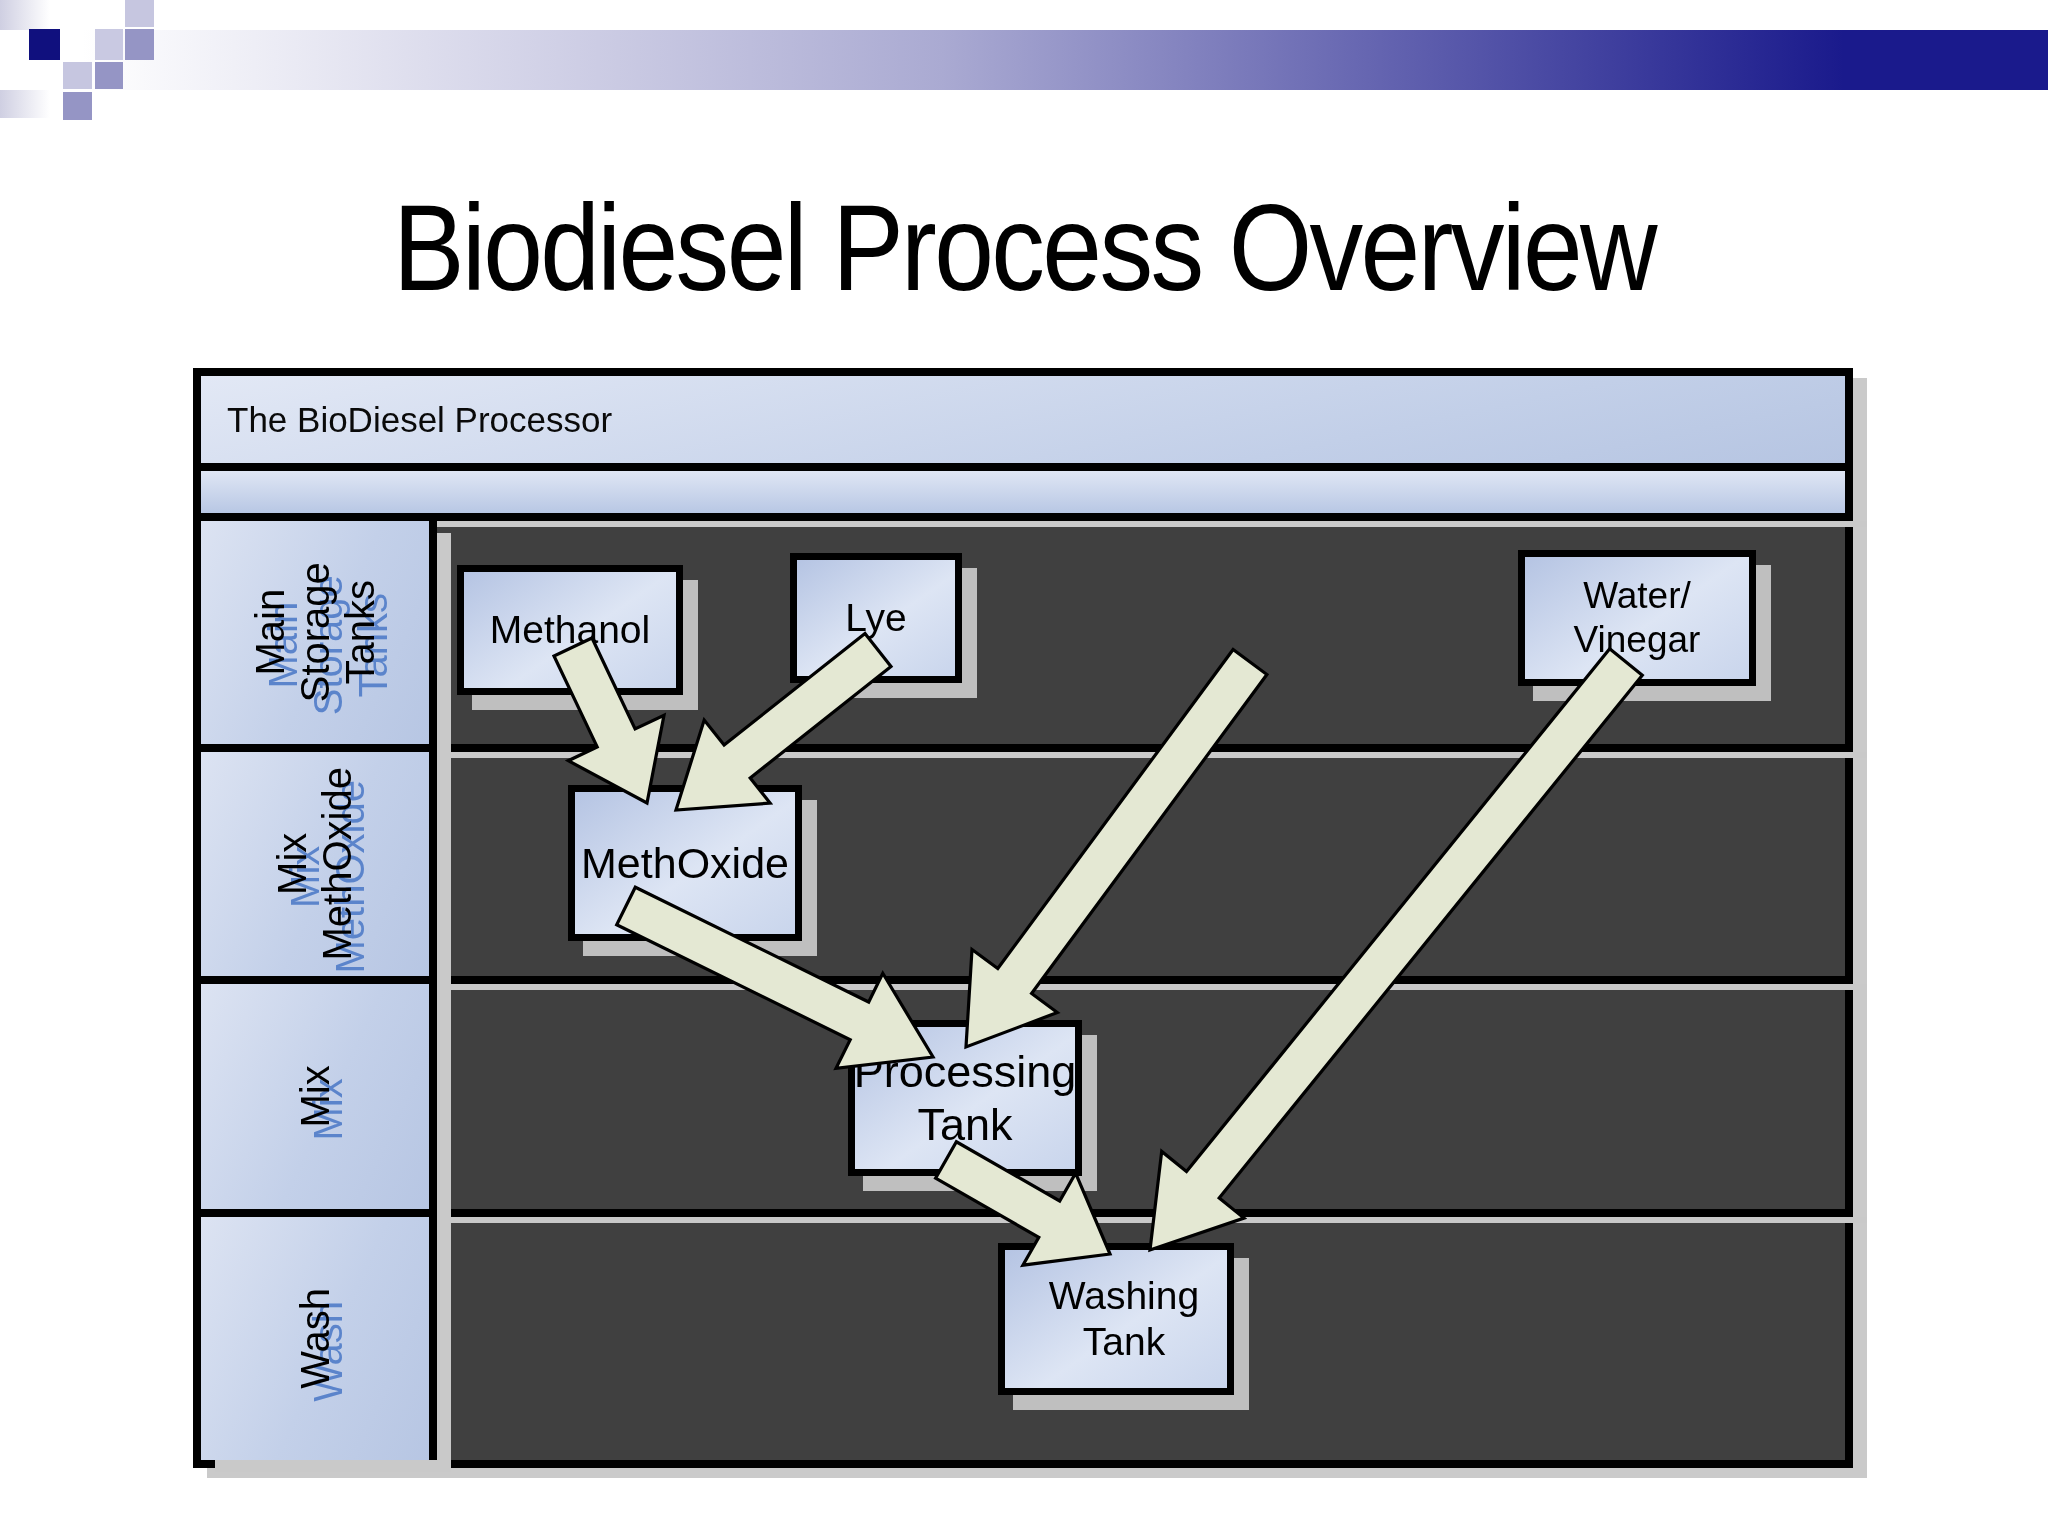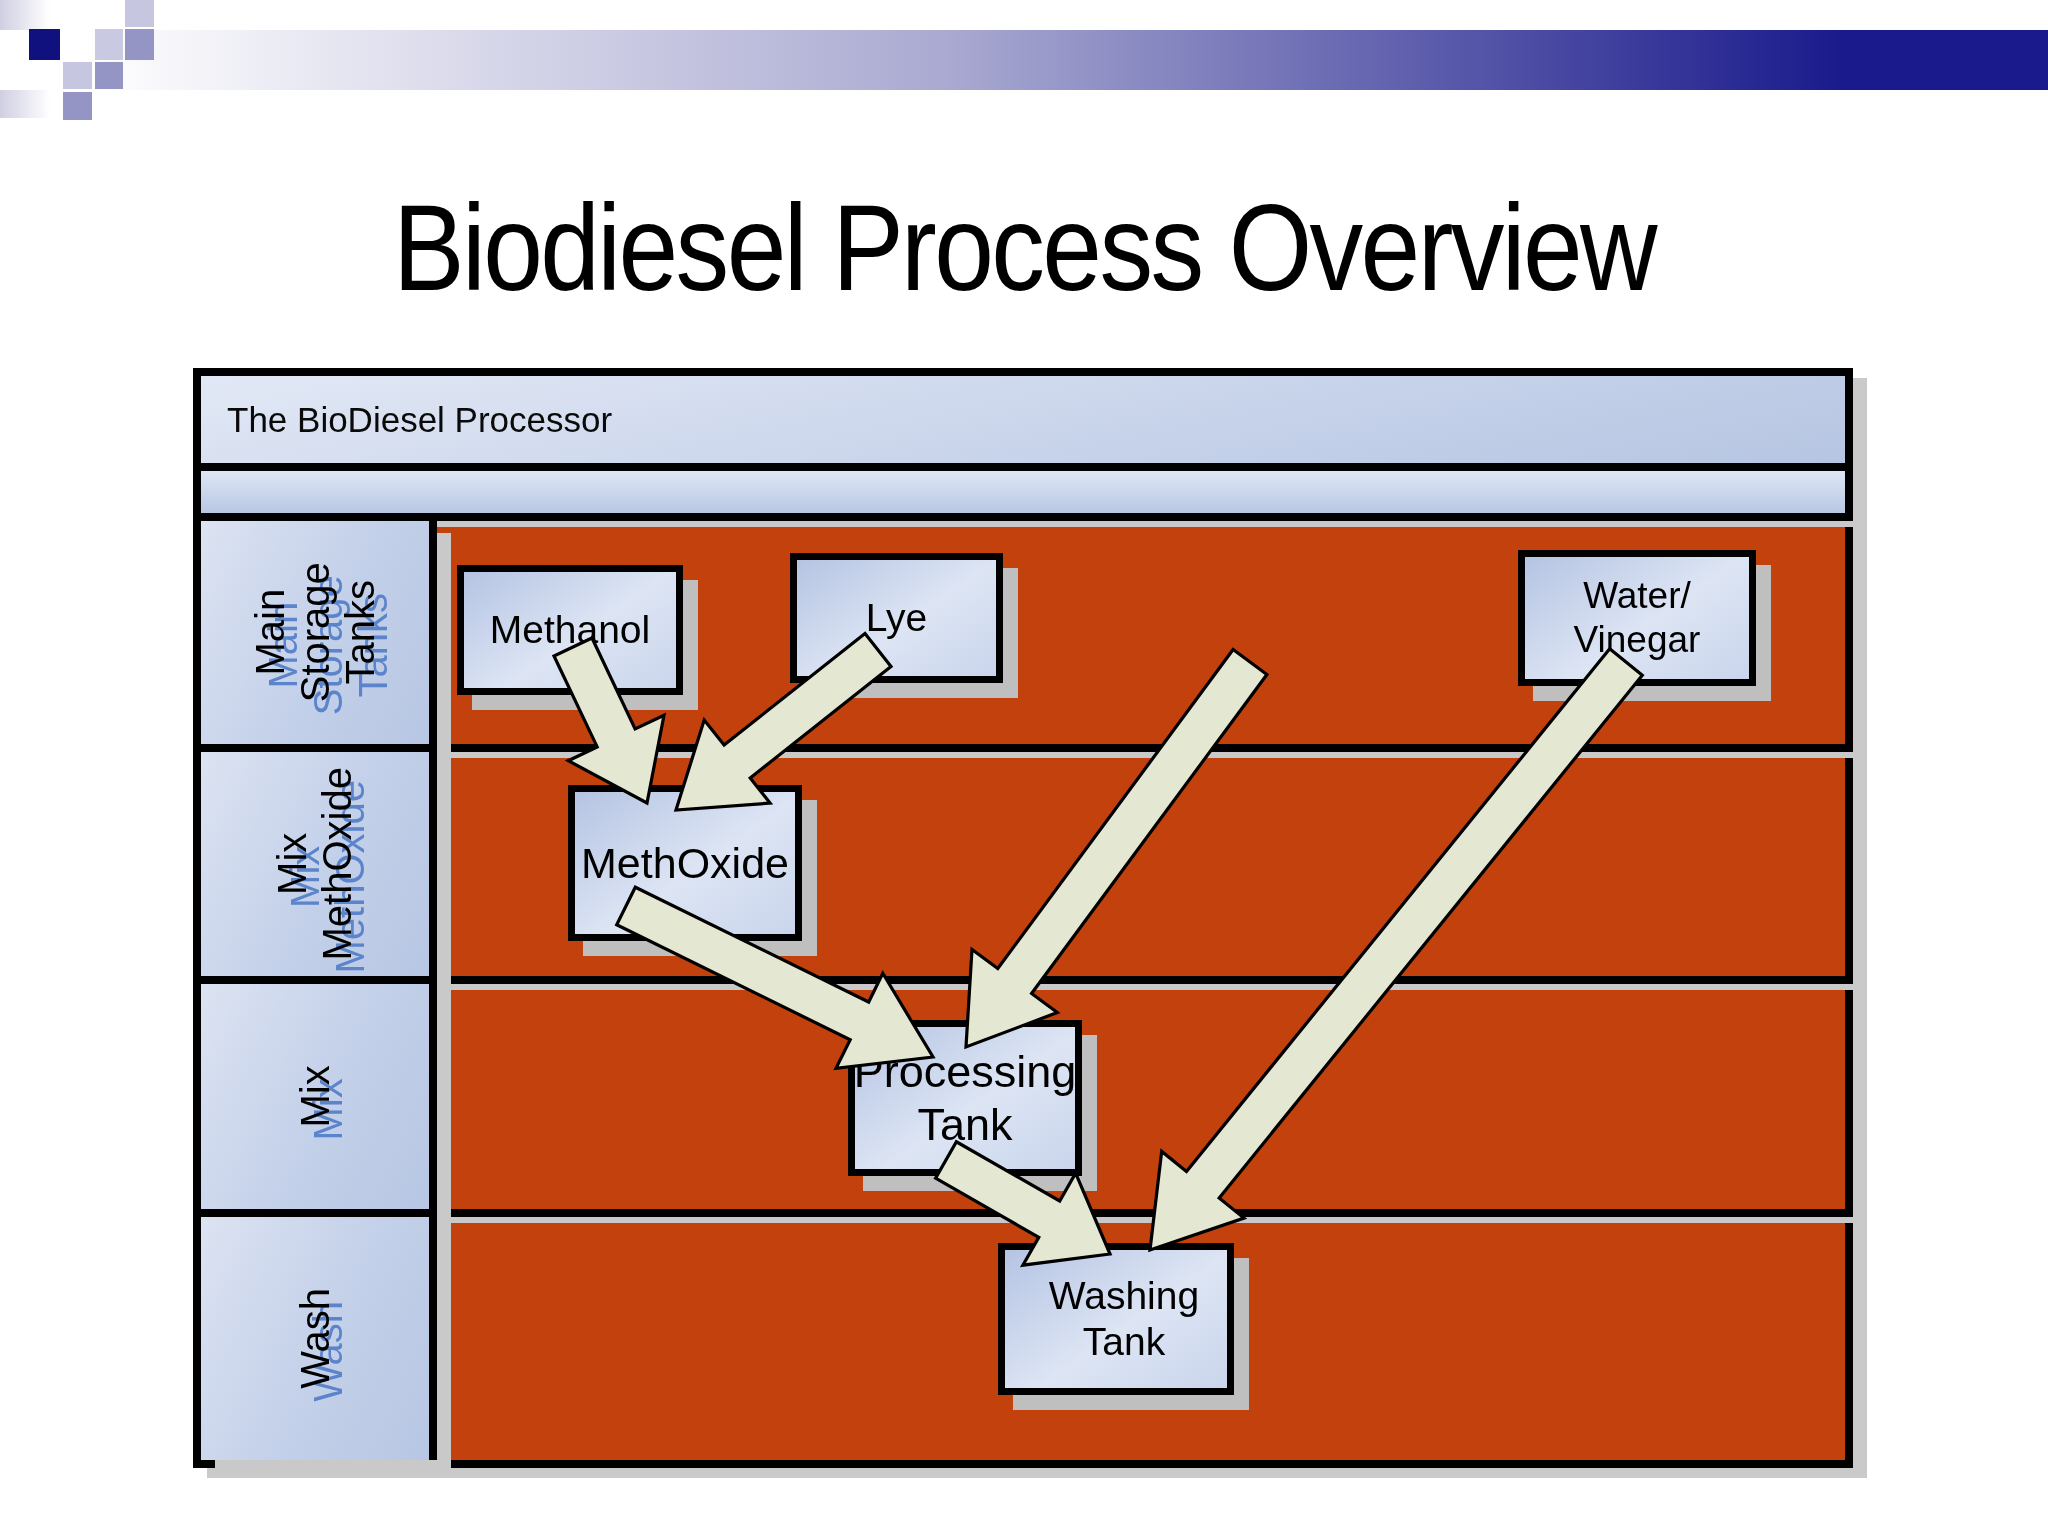--- a/index.html
+++ b/index.html
@@ -22,21 +22,21 @@
   .sq-m3{left:63px;top:92px;width:29px;height:28px;background:#9595c5;}
   
   .title{
     position:absolute; left:0; top:178px; width:2048px; text-align:center;
     font-size:122px; letter-spacing:-3px; color:#000;
     transform:scaleX(.88); transform-origin:50% 50%; white-space:nowrap;
   }
   
   .processor{
     position:absolute; left:193px; top:368px; width:1660px; height:1100px;
-    border:8px solid #000; box-sizing:border-box; background:#c2410c;
+    border:8px solid #000; box-sizing:border-box; background:#404040;
     box-shadow:14px 10px 0 #cacaca;
   }
   .hdr{
     height:87px; border-bottom:8px solid #000;
     background:linear-gradient(168deg,#e2e8f5 0%,#c2cfe8 70%,#b6c5e2 100%);
     display:flex; align-items:center; padding-left:26px;
     font-size:35px; color:#0a0a0a;
   }
   .subhdr{
     position:relative; height:42px; border-bottom:8px solid #000;
@@ -68,21 +68,21 @@
   }
   
   .node{
     position:absolute; box-sizing:border-box; border:7px solid #000;
     background:linear-gradient(145deg,#b5c4e3 0%,#dde5f4 55%,#c9d5ec 100%);
     display:flex; align-items:center; justify-content:center; text-align:center;
     box-shadow:15px 15px 0 #bfbfbf; z-index:3; color:#000;
   }
   .node span{white-space:pre-line; line-height:1.18;}
   .n-methanol{left:457px;top:553px;width:226px;height:130px;font-size:39px;margin-top:12px;}
-  .n-lye{left:790px;top:553px;width:213px;height:130px;font-size:39px;}
+  .n-lye{left:790px;top:553px;width:172px;height:130px;font-size:39px;}
   .n-vegoil{left:1124px;top:550px;width:258px;height:136px;font-size:33px;}
   .n-watervinegar{left:1518px;top:550px;width:238px;height:136px;font-size:37px;}
   .n-methoxide{left:568px;top:785px;width:234px;height:156px;font-size:43px;}
   .n-processing{left:848px;top:1020px;width:234px;height:156px;font-size:45px;}
   .n-washing{left:998px;top:1243px;width:236px;height:152px;font-size:39px;padding-left:16px;}
   
   .arrows{position:absolute;left:0;top:0;width:2048px;height:1536px;z-index:4;pointer-events:none;}
   .arrows polygon{fill:var(--arrowfill);stroke:#000;stroke-width:3.2;stroke-linejoin:miter;}
 </style>
 </head>

